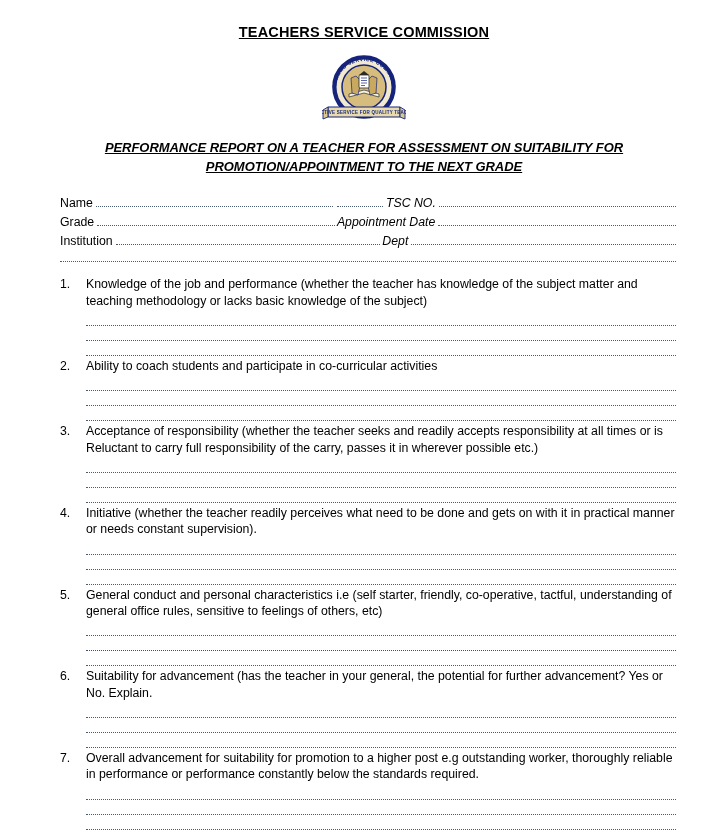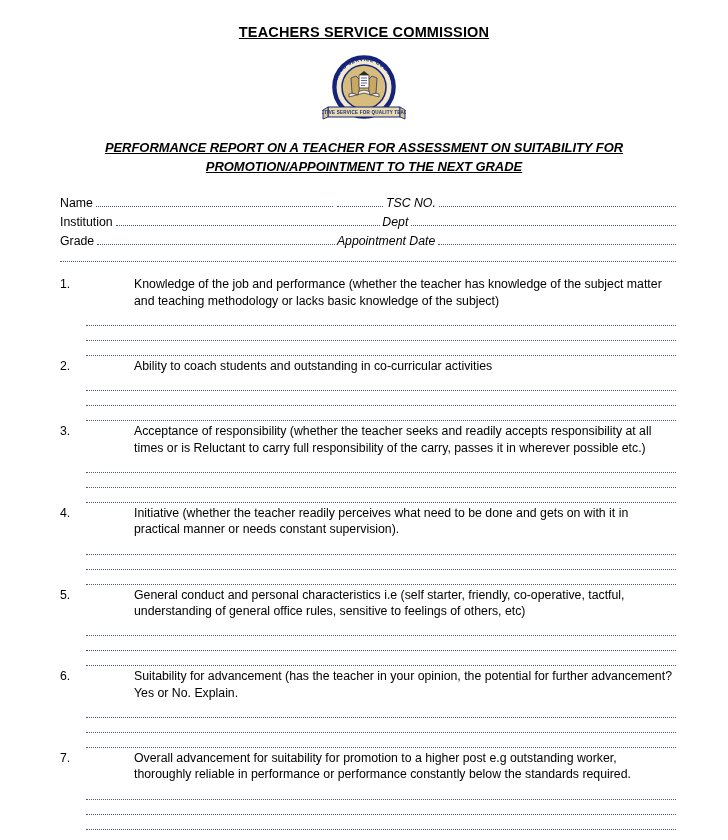--- a/index.html
+++ b/index.html
@@ -96,21 +96,21 @@
   .item-head {
     display: flex;
     align-items: flex-start;
     font-size: 12.3px;
     line-height: 1.33;
   }
   .item-num {
     flex: 0 0 26px;
     text-align: left;
   }
-  .item-text { flex: 1 1 auto; margin-left: 48px; }
+  .item-text { flex: 1 1 auto; }
   .answer-lines {
     margin: 2px 0 0 26px;
   }
   .aline {
     border-bottom: 1.5px dotted #4a5a75;
     height: 14px;
   }
   .aline.dense { border-bottom-style: dotted; border-bottom-color: #3c4f70; }
 </style>
 </head>
@@ -167,30 +167,30 @@
 
     <div class="id-row">
       <span class="lbl">Name</span>
       <span class="dots"></span>
       <span class="dots short"></span>
       <span class="lbl2">TSC NO.</span>
       <span class="dots"></span>
     </div>
 
     <div class="id-row">
+      <span class="lbl">Grade</span>
+      <span class="dots"></span>
+      <span class="lbl2">Appointment Date</span>
+      <span class="dots"></span>
+    </div>
+
+    <div class="id-row">
       <span class="lbl">Institution</span>
       <span class="dots"></span>
       <span class="lbl2">Dept</span>
-      <span class="dots"></span>
-    </div>
-
-    <div class="id-row">
-      <span class="lbl">Grade</span>
-      <span class="dots"></span>
-      <span class="lbl2">Appointment Date</span>
       <span class="dots"></span>
     </div>
 
 
     <div class="fullrule"></div>
   </div>
 
   <div class="items">
 
     <div class="item">
@@ -201,21 +201,21 @@
       <div class="answer-lines">
         <div class="aline"></div>
         <div class="aline"></div>
         <div class="aline"></div>
       </div>
     </div>
 
     <div class="item">
       <div class="item-head">
         <span class="item-num">2.</span>
-        <span class="item-text">Ability to coach students and outstanding in co-curricular activities</span>
+        <span class="item-text">Ability to coach students and participate in co-curricular activities</span>
       </div>
       <div class="answer-lines">
         <div class="aline"></div>
         <div class="aline"></div>
         <div class="aline"></div>
       </div>
     </div>
 
     <div class="item">
       <div class="item-head">
@@ -249,21 +249,21 @@
       <div class="answer-lines">
         <div class="aline"></div>
         <div class="aline dense"></div>
         <div class="aline"></div>
       </div>
     </div>
 
     <div class="item">
       <div class="item-head">
         <span class="item-num">6.</span>
-        <span class="item-text">Suitability for advancement (has the teacher in your opinion, the potential for further advancement? Yes or No. Explain.</span>
+        <span class="item-text">Suitability for advancement (has the teacher in your general, the potential for further advancement? Yes or No. Explain.</span>
       </div>
       <div class="answer-lines">
         <div class="aline"></div>
         <div class="aline"></div>
         <div class="aline"></div>
       </div>
     </div>
 
     <div class="item">
       <div class="item-head">

